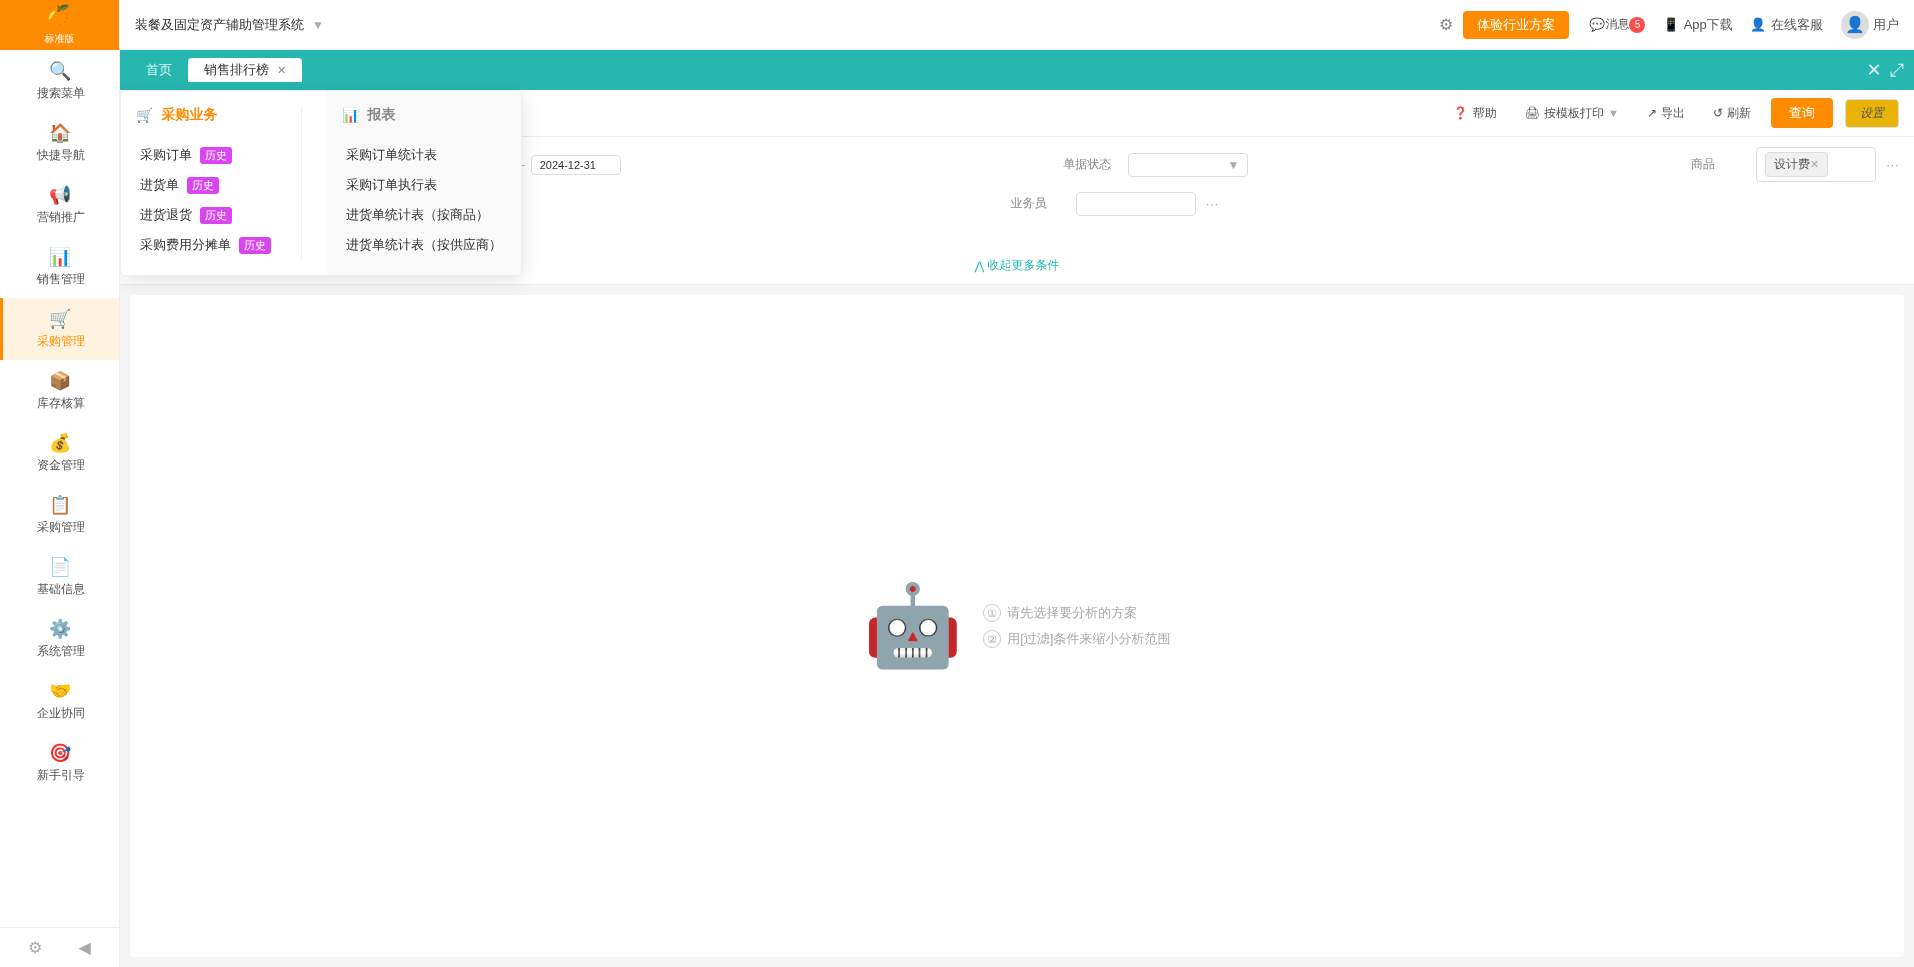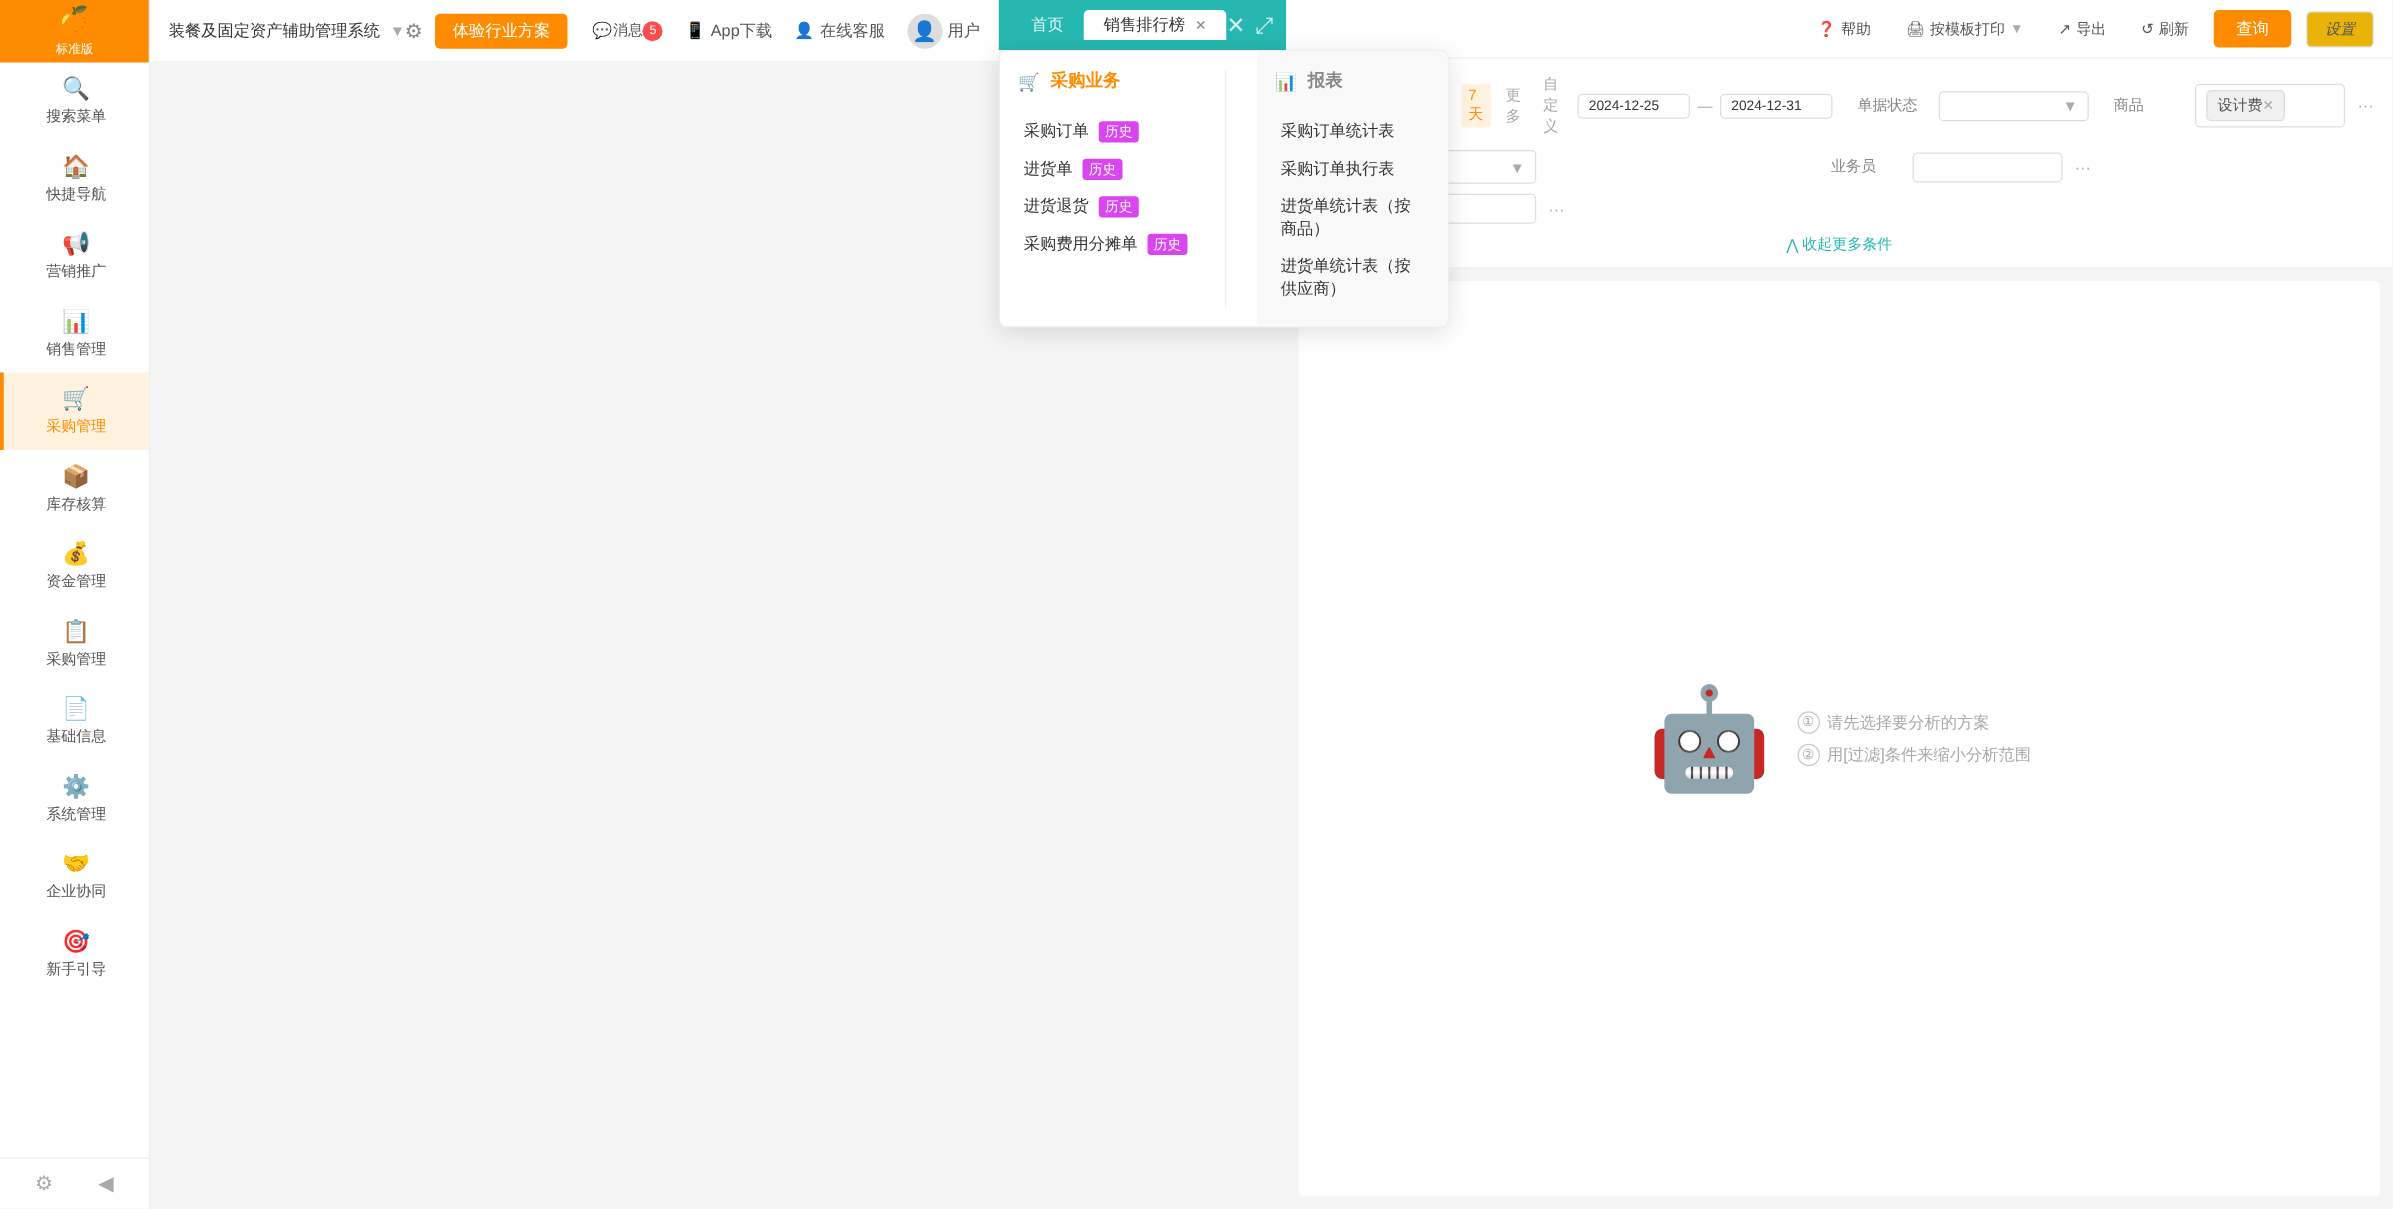--- a/index.html
+++ b/index.html
@@ -51,21 +51,21 @@
       justify-content: space-around;
       padding: 10px;
       border-top: 1px solid #eee;
     }
     .sidebar-bottom-btn { color: #aaa; font-size: 16px; cursor: pointer; }
 
     
     .main-area {
       flex: 1;
       display: flex;
-      flex-direction: row;
+      flex-direction: column;
       height: 967px;
       overflow: hidden;
     }
 
     
     .top-bar {
       height: 50px;
       background: #fff;
       display: flex;
       align-items: center;

